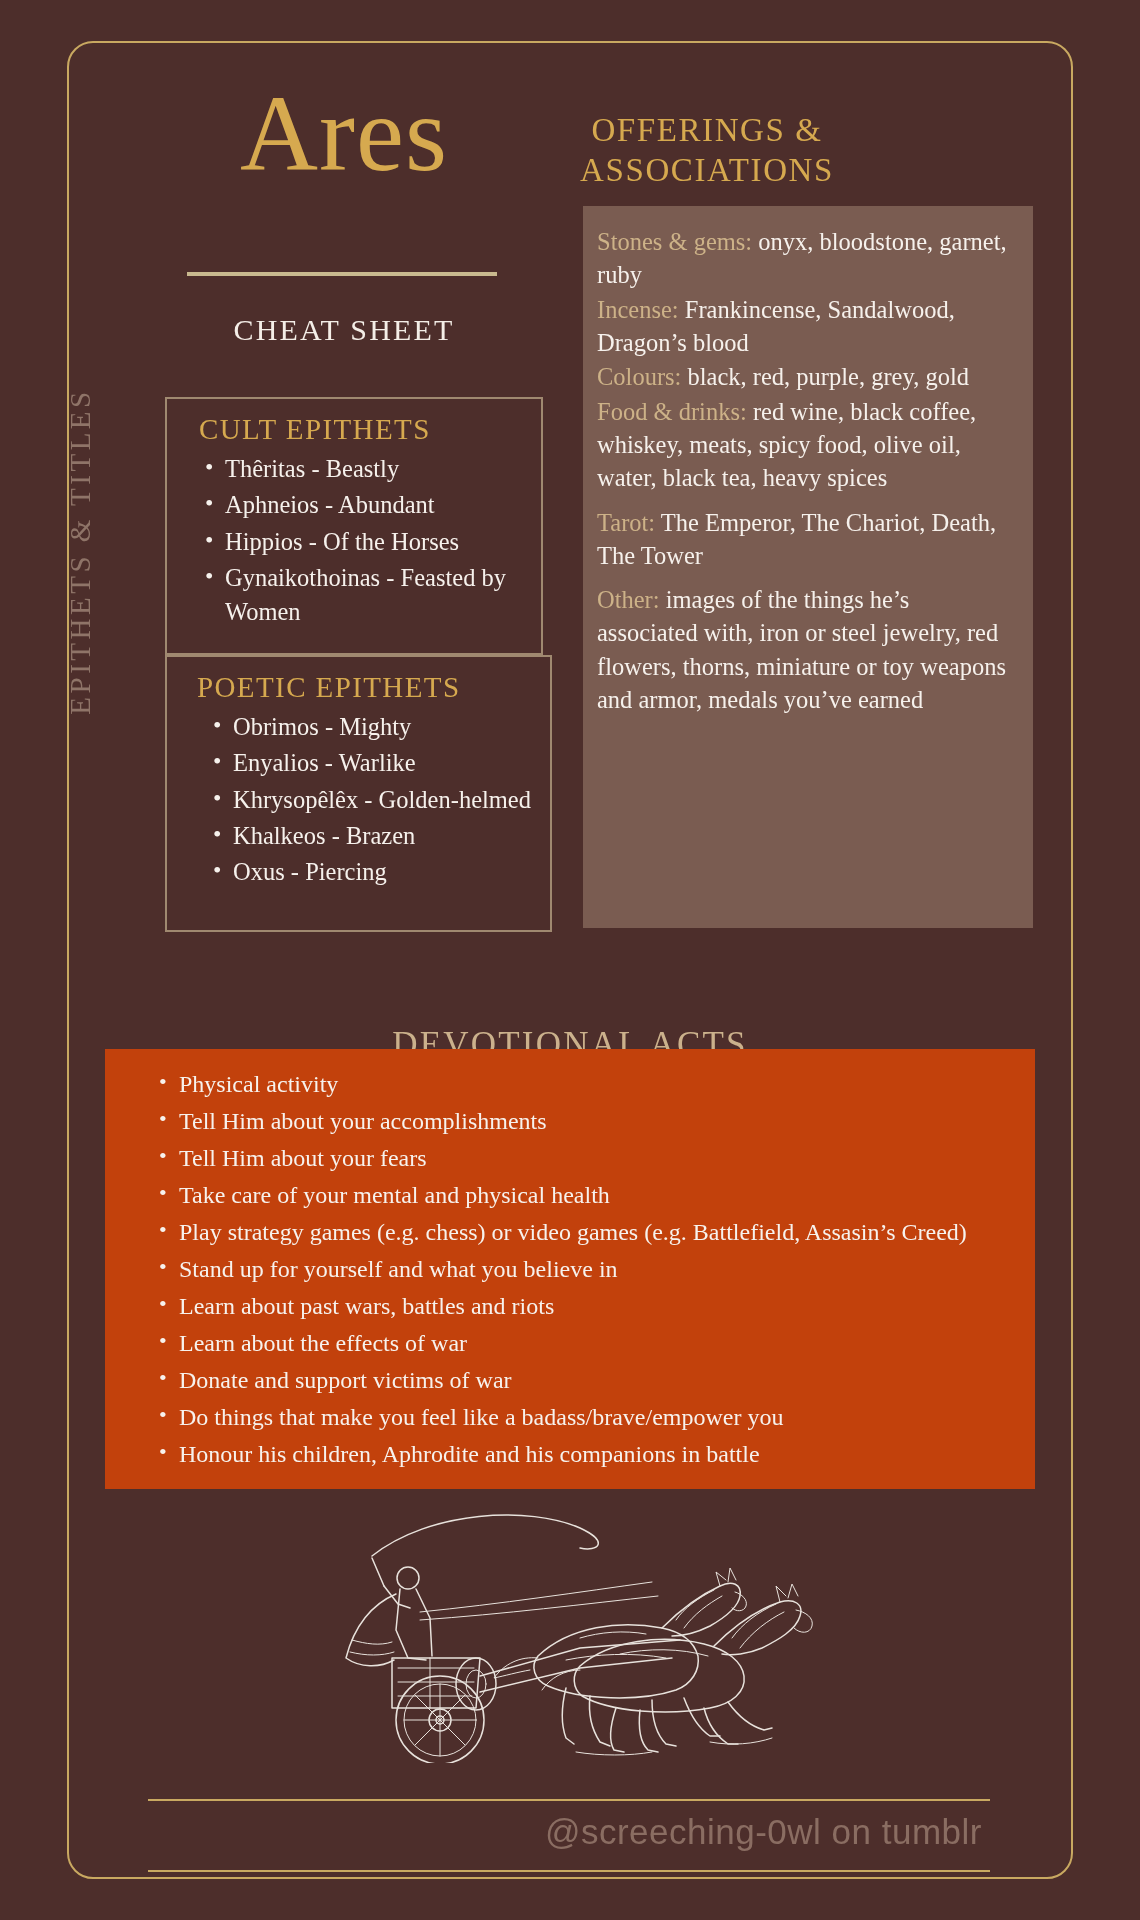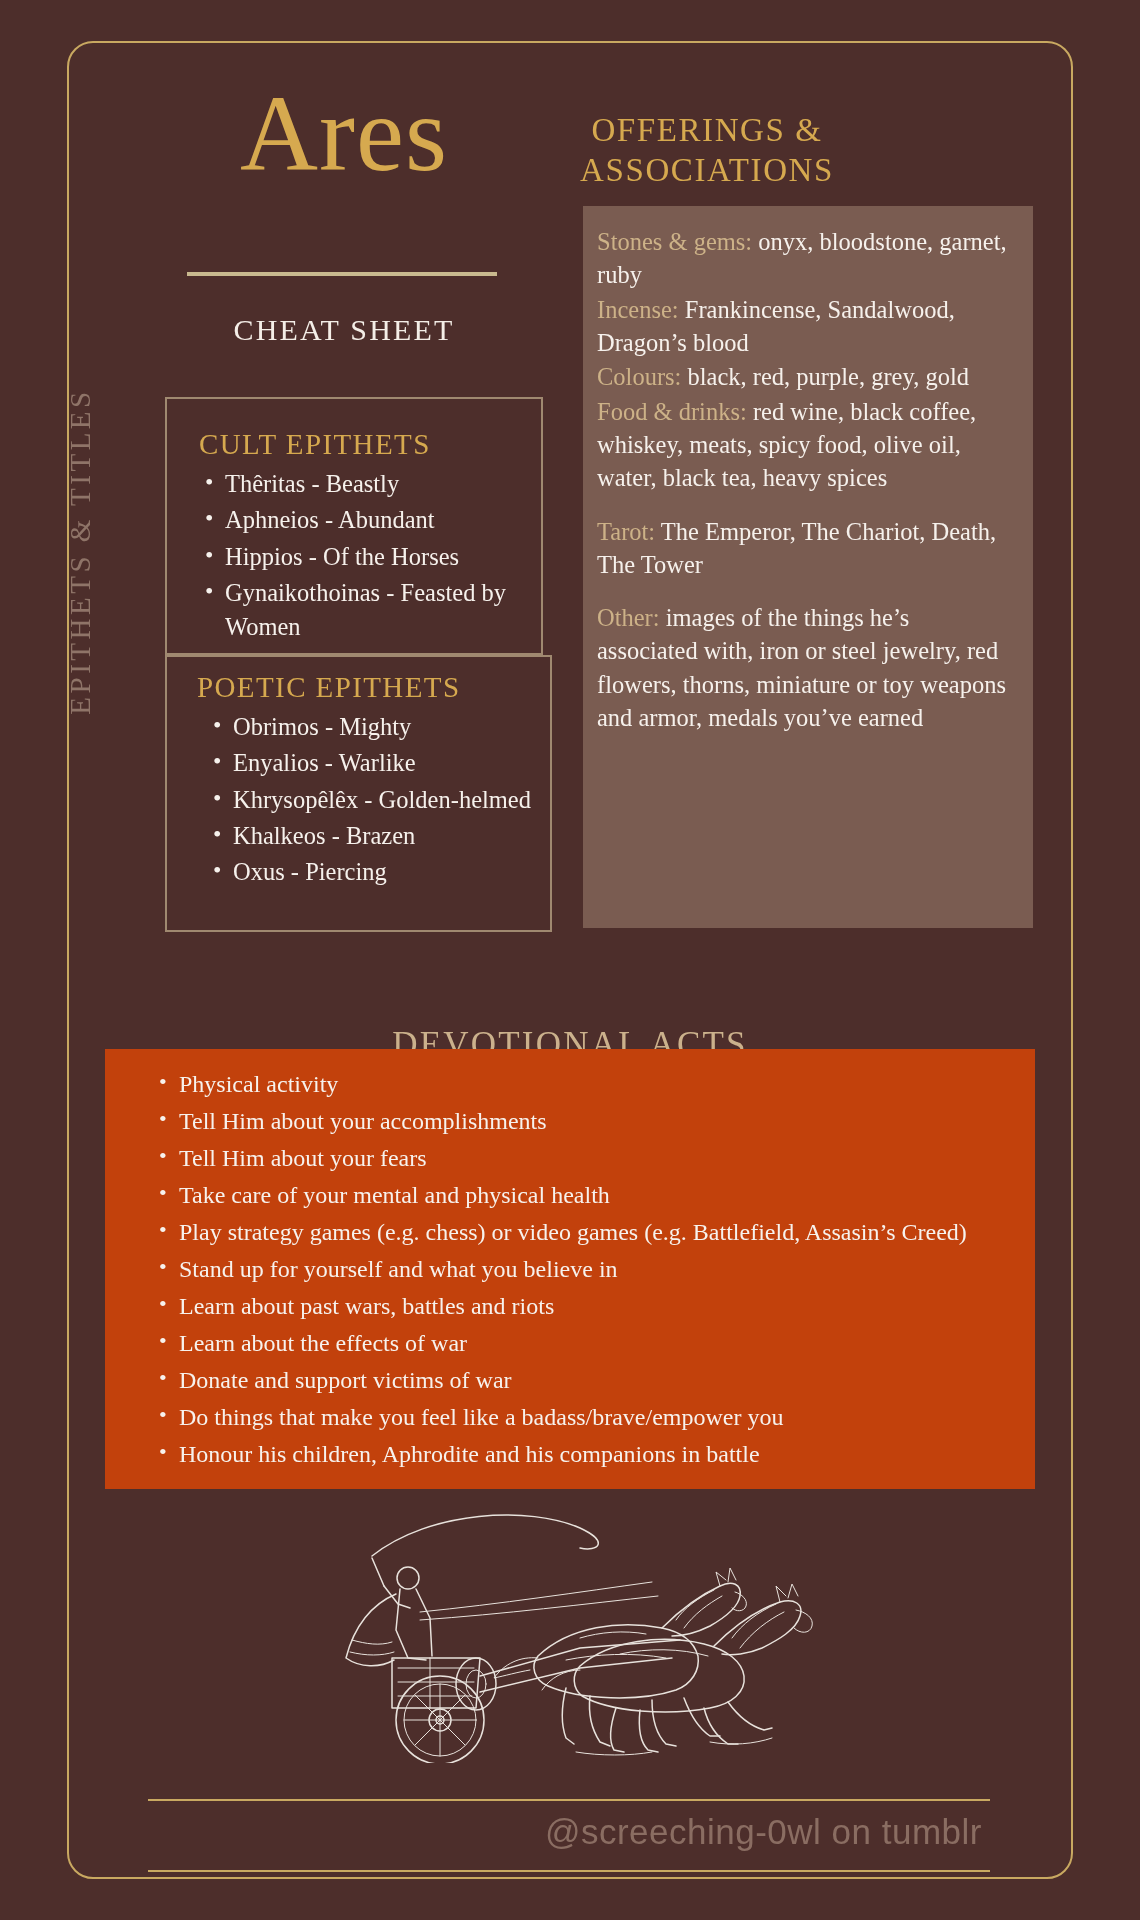--- a/index.html
+++ b/index.html
@@ -101,21 +101,21 @@
     background: #7a5c51;
     padding: 19px 20px 10px 14px;
   }
 
   .off-row {
     font-size: 24.5px;
     line-height: 1.36;
     color: #f6f1ec;
     margin-bottom: 1px;
   }
-  .off-row.spaced { margin-top: 20px; }
+  .off-row.spaced { margin-top: 11px; }
   .off-label { color: #cdb288; }
 
   
   .epithet-box {
     position: absolute;
     border: 2px solid #a08970;
     padding: 14px 18px 14px 14px;
   }
   .cult-box {
     left: 165px;
@@ -129,21 +129,21 @@
     width: 387px;
     height: 277px;
   }
 
   .epithet-heading {
     font-size: 29px;
     letter-spacing: 1.4px;
     color: #d6a94f;
     margin-bottom: 6px;
   }
-  .cult-box .epithet-heading { padding-left: 18px; margin-top: 15px; }
+  .cult-box .epithet-heading { padding-left: 18px; }
   .poetic-box .epithet-heading { padding-left: 16px; }
 
   .epithet-list {
     list-style: none;
   }
   .epithet-list li {
     position: relative;
     font-size: 24.5px;
     line-height: 1.4;
     color: #f6f1ec;

